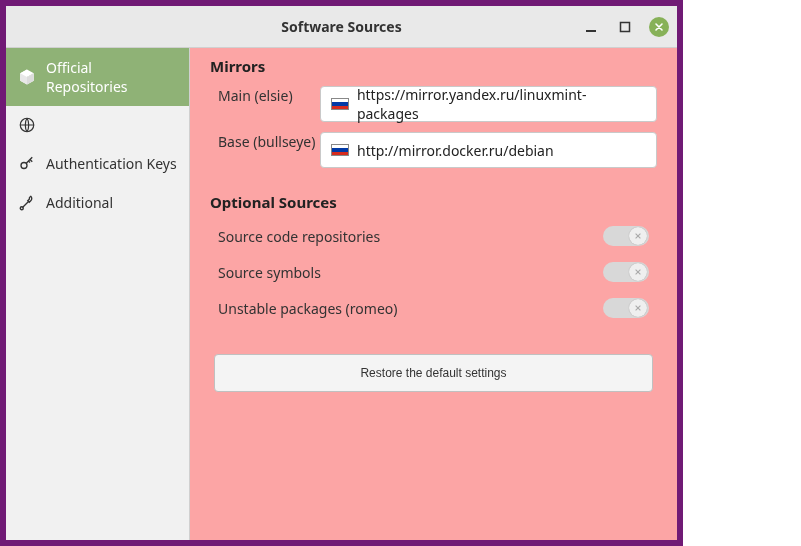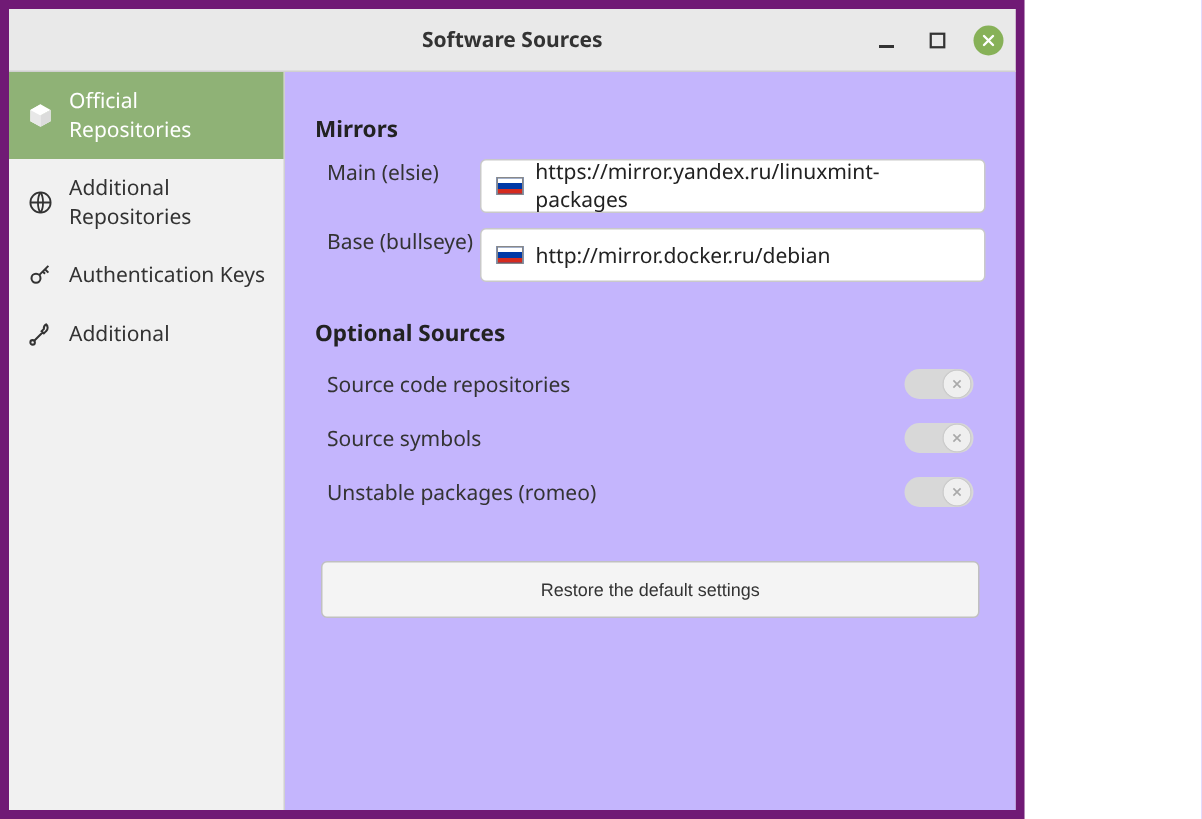--- a/index.html
+++ b/index.html
@@ -17,21 +17,21 @@
   .wc { width: 20px; height: 20px; display: flex; align-items: center; justify-content: center; cursor: pointer; }
   .wc-close { width: 20px; height: 20px; border-radius: 50%; background: #87b158; display:flex;align-items:center;justify-content:center; }
   .body { flex: 1; display: flex; border-radius: 11px; }
   .sidebar { width: 184px; background: #f1f1f1; border-right: 1px solid #d0d0d0; padding-top: 0; }
   .sidebar-item {
     display: flex; align-items: center; gap: 10px; padding: 10px 12px;
     cursor: pointer; color: #333;
   }
   .sidebar-item.active { background: #8fb276; color: #fff; }
   .sidebar-icon { width: 18px; height: 18px; display:inline-flex; align-items:center; justify-content:center; flex-shrink:0; }
-  .content { flex: 1; background: #c4b5fd; padding: 28px 20px; }
+  .content { flex: 1; background: #fca5a5; padding: 8px 20px; }
   h3.section { font-size: 15px; font-weight: bold; color: #222; margin-bottom: 10px; }
   h3.section + .mirror-row { margin-top: 4px; }
   .mirror-row { display: flex; align-items: flex-start; margin-bottom: 10px; }
   .mirror-label { width: 110px; padding-left: 8px; color: #333; }
   .mirror-field {
     flex: 1; height: 36px; border: 1px solid #c9c9c9; border-radius: 4px;
     background: #fff; display: flex; align-items: center; padding: 0 10px; gap: 8px;
     cursor: pointer;
   }
   .flag { width: 18px; height: 12px; position: relative; display:inline-block; background:#0039a6; border:1px solid #888;}
@@ -96,21 +96,20 @@
         </span>
         <span>Official Repositories</span>
       </div>
       <div class="sidebar-item">
         <span class="sidebar-icon">
           <svg width="18" height="18" viewBox="0 0 24 24" fill="none" stroke="#333" stroke-width="1.6">
               <circle cx="12" cy="12" r="9"></circle>
               <path d="M3 12 H21 M12 3 C15 7 15 17 12 21 M12 3 C9 7 9 17 12 21"></path>
             </svg>
         </span>
-        <span>Additional Repositories</span>
       </div>
       <div class="sidebar-item">
         <span class="sidebar-icon">
           <svg width="18" height="18" viewBox="0 0 24 24" fill="none" stroke="#333" stroke-width="1.8">
               <circle cx="8" cy="14" r="4"></circle>
               <path d="M11 11 L19 3 M16 6 L19 9 M14 8 L16 10"></path>
             </svg>
         </span>
         <span>Authentication Keys</span>
       </div>

